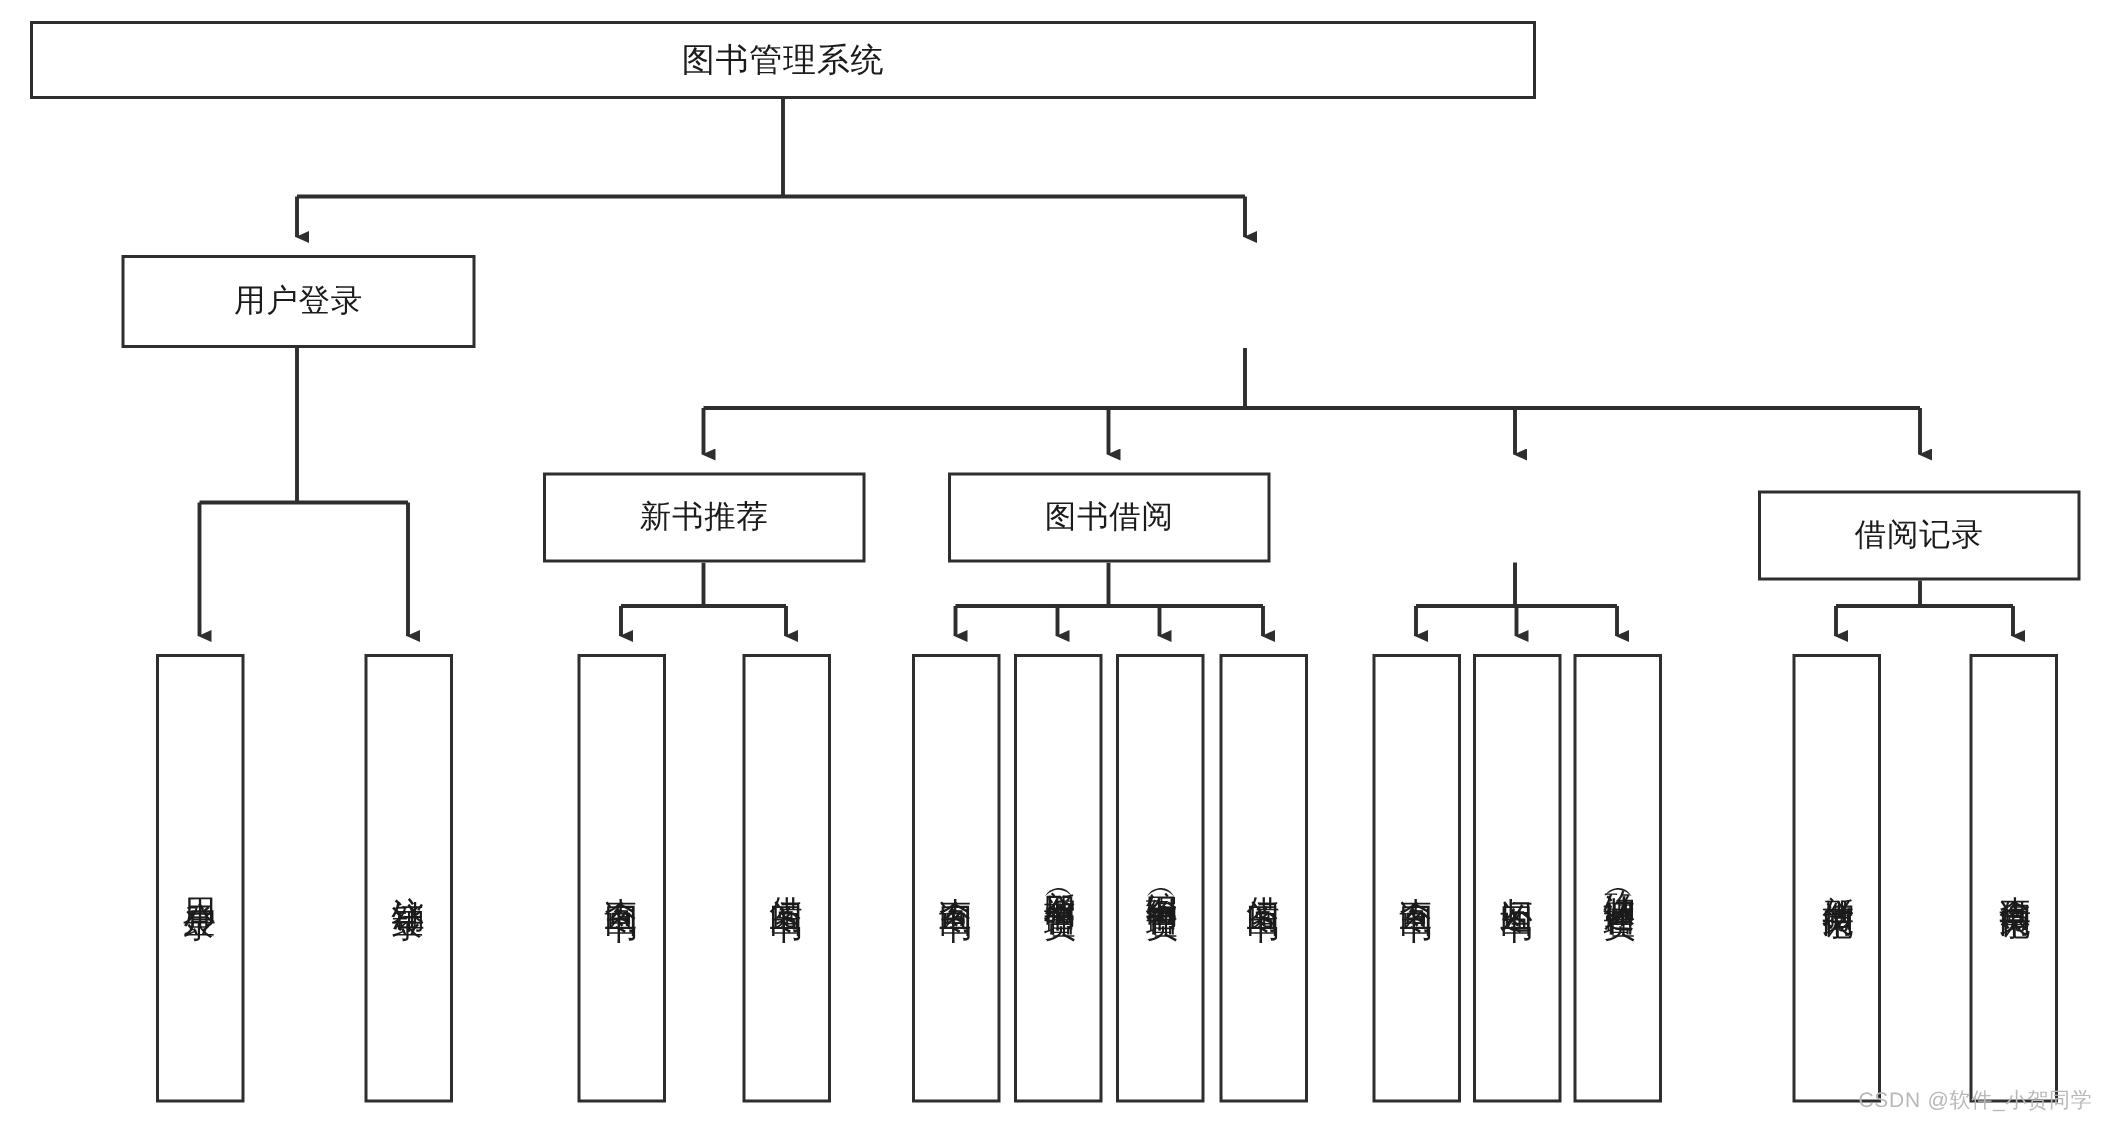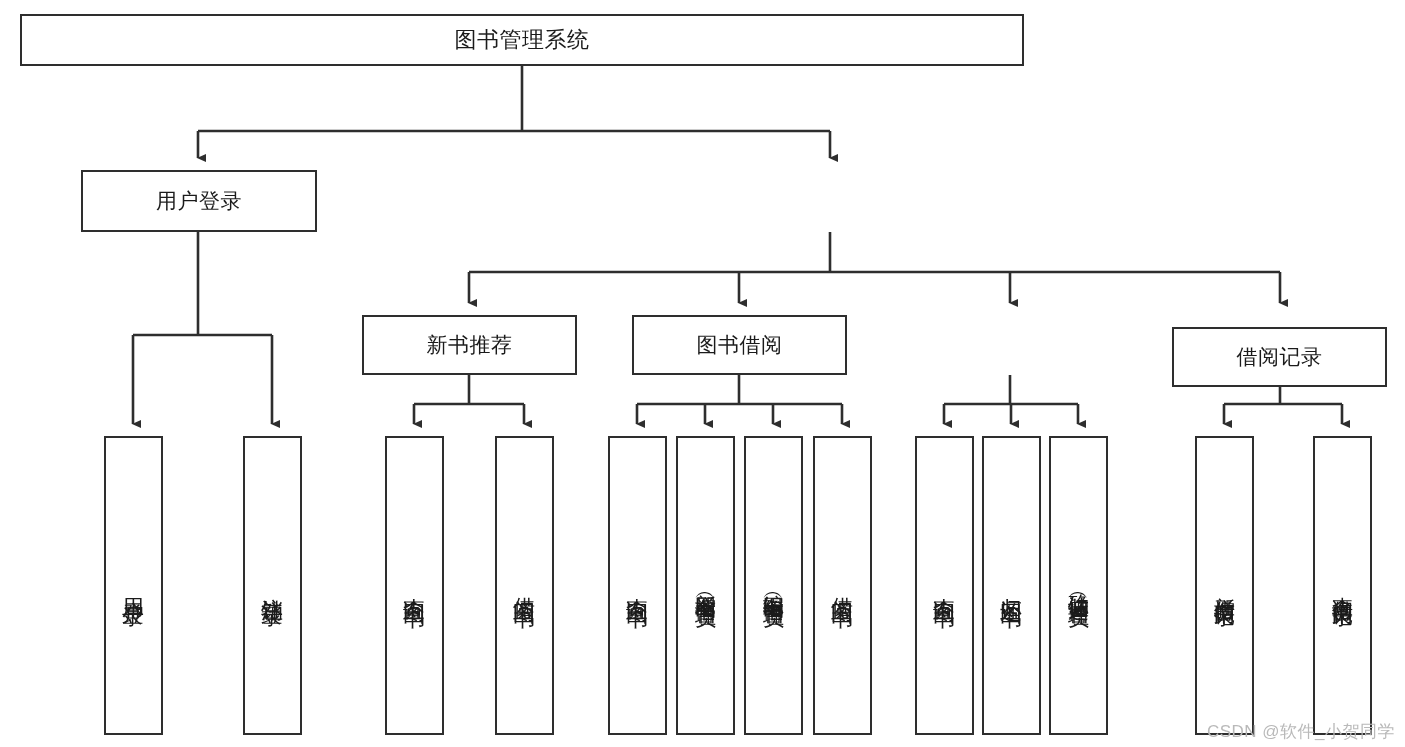--- a/index.html
+++ b/index.html
@@ -56,21 +56,21 @@
     line-height:1.05;
     letter-spacing:3px;
     white-space:nowrap;
   }
   .v-node.narrow .txt{ font-size:21px; letter-spacing:2px; }
   
   #watermark{
     position:absolute;
     right:10px;
     bottom:4px;
-    font-size:17px;
+    font-size:14px;
     color:#b9b9b9;
     letter-spacing:.5px;
     z-index:6;
     user-select:none;
     white-space:nowrap;
   }
 </style>
 </head>
 <body>
 

